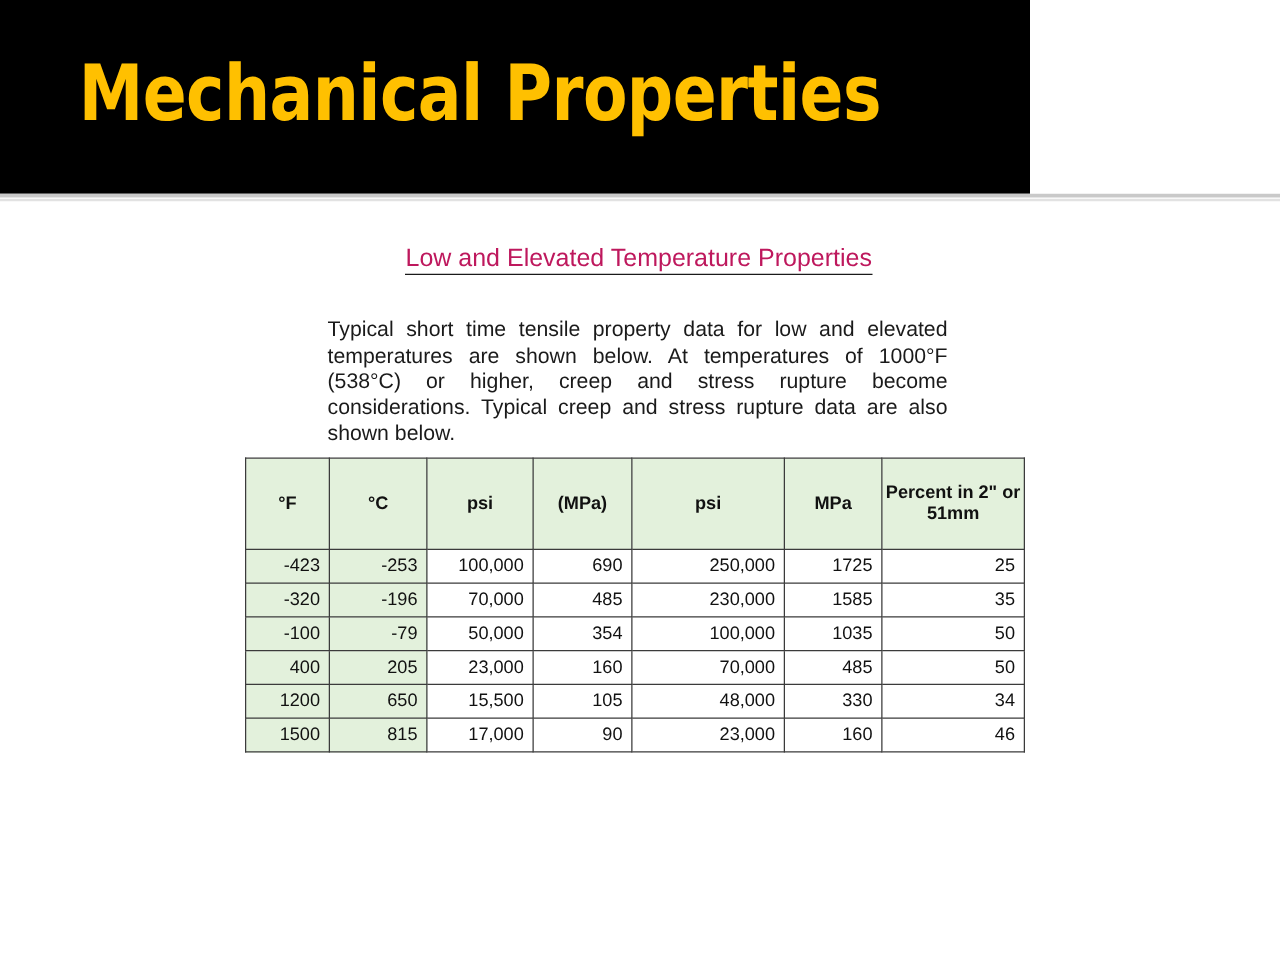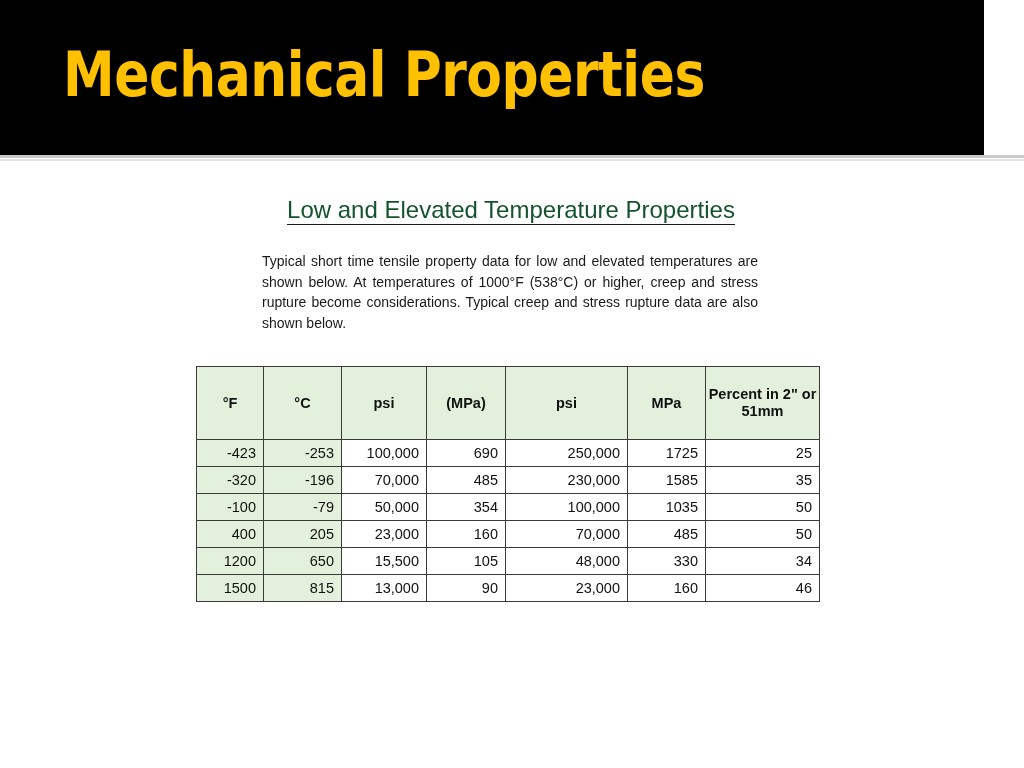--- a/index.html
+++ b/index.html
@@ -13,21 +13,21 @@
     font-family: "Liberation Sans", sans-serif;
     overflow: hidden;
     position: relative;
   }
 
   
   .title-banner {
     position: absolute;
     left: 0;
     top: 0;
-    width: 984px;
+    width: 824px;
     height: 155px;
     background: #000000;
   }
   .title-text {
     position: absolute;
     left: 63px;
     top: 44px;
     font-family: "DejaVu Sans Condensed", "Liberation Sans Narrow", "Liberation Sans", sans-serif;
     font-size: 62px;
     font-weight: bold;
@@ -55,35 +55,35 @@
     background: #e2e2e2;
   }
 
   
   .subtitle {
     position: absolute;
     left: 256px;
     top: 196px;
     width: 510px;
     text-align: center;
-    font-size: 24px;
-    color: #14532d;
+    font-size: 20px;
+    color: #be185d;
     white-space: nowrap;
   }
   .subtitle span {
     border-bottom: 1px solid #1a1a1a;
     padding-bottom: 1px;
   }
 
   .intro-paragraph {
     position: absolute;
     left: 262px;
     top: 237px;
     width: 496px;
-    font-size: 14px;
+    font-size: 17px;
     line-height: 20.7px;
     color: #1a1a1a;
     text-align: justify;
     text-justify: inter-word;
   }
 
   
   .props-table {
     position: absolute;
     left: 196px;
@@ -213,20 +213,20 @@
         <td class="temp-cell">650</td>
         <td>15,500</td>
         <td>105</td>
         <td>48,000</td>
         <td>330</td>
         <td>34</td>
       </tr>
       <tr>
         <td class="temp-cell">1500</td>
         <td class="temp-cell">815</td>
-        <td>13,000</td>
+        <td>17,000</td>
         <td>90</td>
         <td>23,000</td>
         <td>160</td>
         <td>46</td>
       </tr>
     </tbody>
 </table>
 
 </body></html>

